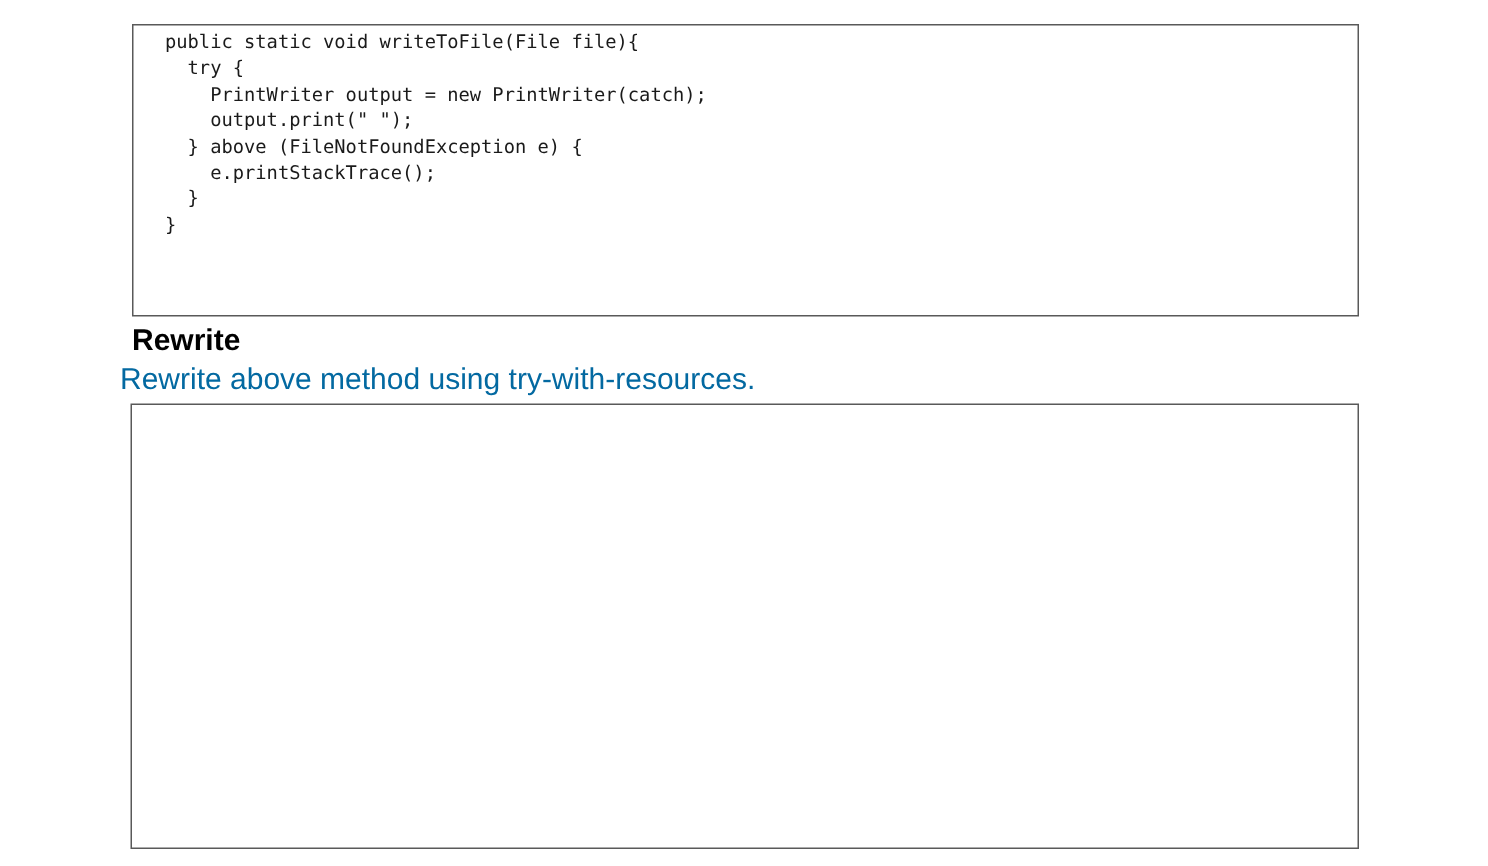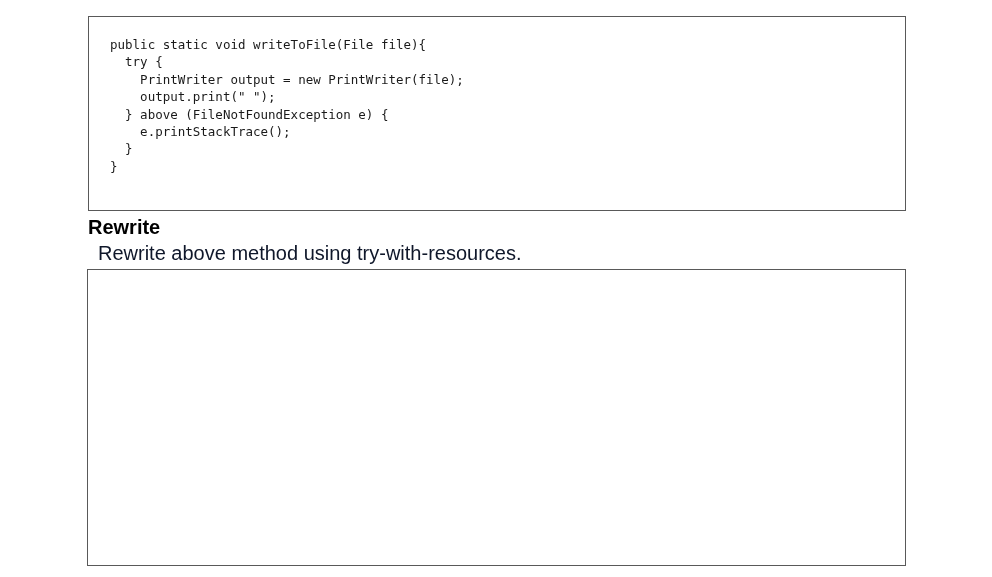--- a/index.html
+++ b/index.html
@@ -13,66 +13,66 @@
     overflow: hidden;
   }
   .code-box {
     position: absolute;
     left: 88px;
     top: 16px;
     width: 818px;
     height: 195px;
     border: 1px solid #595959;
     background: #ffffff;
-    padding: 19px 10px 10px 21px;
+    padding: 2px 10px 10px 21px;
   }
   .code-line {
     font-family: "DejaVu Sans Mono", "Liberation Mono", monospace;
     font-size: 12.5px;
     line-height: 17.4px;
     color: #1a1a1a;
     white-space: pre;
   }
   .question-heading {
     position: absolute;
     left: 88px;
     top: 214px;
     font-size: 20px;
     font-weight: 700;
     line-height: 27px;
     color: #000000;
   }
   .question-prompt {
     position: absolute;
-    left: 98px;
+    left: 80px;
     top: 240px;
     font-size: 20px;
     font-weight: 400;
     line-height: 27px;
-    color: #0f172a;
+    color: #0369a1;
   }
   .answer-box {
     position: absolute;
     left: 87px;
     top: 269px;
     width: 819px;
     height: 297px;
     border: 1px solid #595959;
     background: #ffffff;
   }
 </style>
 </head>
 <body>
 
 <div class="page">
 
   <div class="code-box">
     <div class="code-line">public static void writeToFile(File file){</div>
     <div class="code-line">  try {</div>
-    <div class="code-line">    PrintWriter output = new PrintWriter(file);</div>
+    <div class="code-line">    PrintWriter output = new PrintWriter(catch);</div>
     <div class="code-line">    output.print(" ");</div>
     <div class="code-line">  } above (FileNotFoundException e) {</div>
     <div class="code-line">    e.printStackTrace();</div>
     <div class="code-line">  }</div>
     <div class="code-line">}</div>
   </div>
 
   <div class="question-heading">Rewrite</div>
 
   <div class="question-prompt">Rewrite above method using try-with-resources.</div>

